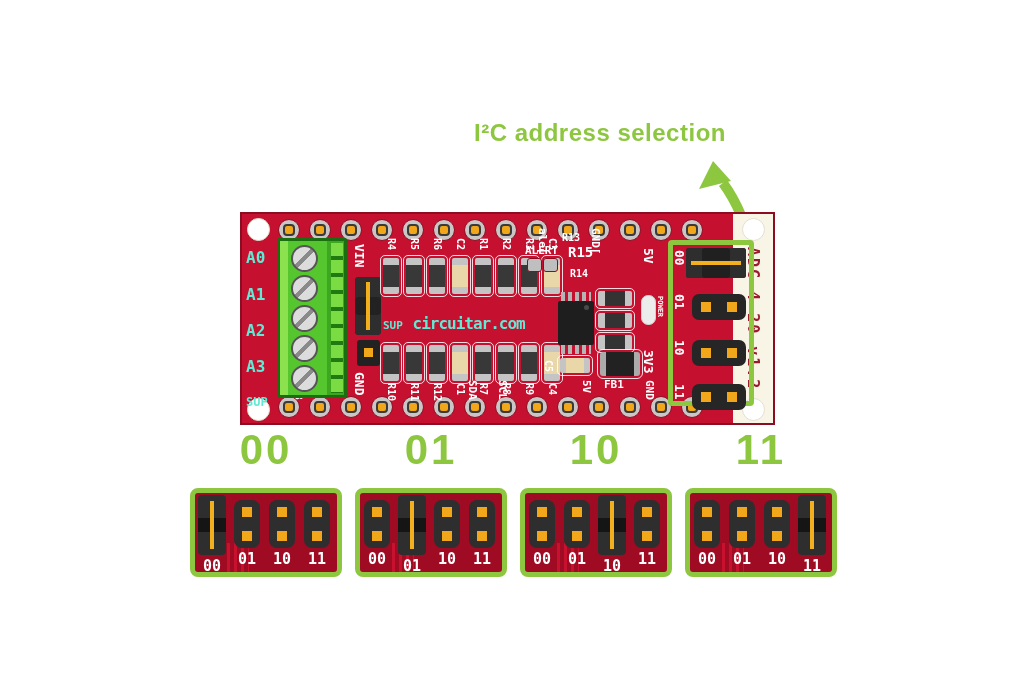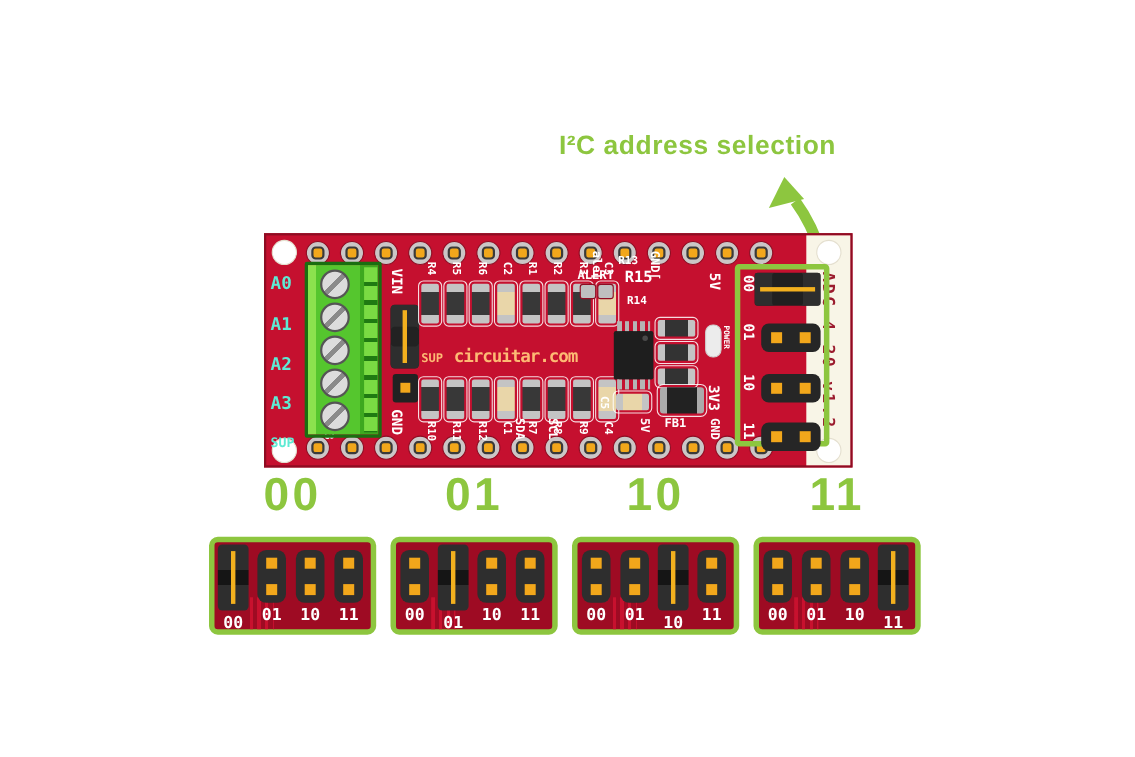--- a/index.html
+++ b/index.html
@@ -1,20 +1,20 @@
 <!DOCTYPE html>
 <html><head>
 <meta charset="utf-8">
 <style>
   html,body{margin:0;padding:0;background:#fff;}
   .stage{position:relative;width:1032px;height:688px;background:#ffffff;overflow:hidden;
          font-family:"Liberation Sans",sans-serif;}
 
   
-  .title{position:absolute;left:440px;top:118px;width:320px;text-align:right;
+  .title{position:absolute;left:440px;top:118px;width:320px;text-align:center;
          color:#8DC63F;font-weight:bold;font-size:24px;line-height:30px;letter-spacing:.5px;}
   .arrow-svg{position:absolute;left:695px;top:155px;width:75px;height:105px;}
 
   
   .board{position:absolute;left:240px;top:212px;width:535px;height:213px;
          background:#C5102F;border:2px solid #8E0C22;box-sizing:border-box;}
   .strip{position:absolute;right:0;top:0;width:40px;height:100%;background:#F8F5E7;
          display:flex;align-items:center;justify-content:center;}
   .strip .vlabel{writing-mode:vertical-rl;font-family:"DejaVu Sans Mono",monospace;
          font-weight:bold;font-size:15px;color:#9B1B2E;letter-spacing:2px;white-space:nowrap;}
@@ -61,21 +61,21 @@
   .crow.botrow{left:141px;top:131px}
   .ccell{display:flex;flex-direction:column;align-items:center;width:16px;}
   .ccell .clab{font-size:10px;height:20px;line-height:10px;}
   .cbody{width:16px;height:36px;border-radius:2px;outline:1px solid rgba(255,255,255,.85);outline-offset:2px;}
   .cbody.res{background:linear-gradient(180deg,#C4C4C4 0 20%,#383838 20% 80%,#C4C4C4 80%);}
   .cbody.cap{background:linear-gradient(180deg,#C4C4C4 0 20%,#E9D6A9 20% 80%,#C4C4C4 80%);}
   .botrow .ccell{flex-direction:column;}
   .botrow .clab{order:2;margin-top:2px;}
   .botrow .cbody{order:1;}
 
-  .brand{position:absolute;left:141px;top:100px;width:170px;color:#fdba74;
+  .brand{position:absolute;left:141px;top:100px;width:170px;color:#5eead4;
          font-family:"DejaVu Sans Mono",monospace;white-space:nowrap;}
   .brand .sup{font-size:11px;font-weight:bold;}
   .brand .nm{font-size:16px;font-weight:bold;letter-spacing:-1px;}
 
   .silk{position:absolute;color:#fff;font-family:"DejaVu Sans Mono",monospace;font-weight:bold;}
   .padsq{position:absolute;width:13px;height:12px;background:#BFBFBF;border-radius:3px;border:1px solid #8E0C22;}
 
   
   .ic{position:absolute;left:316px;top:87px;width:36px;height:44px;background:#1E1E1E;border-radius:2px;}
   .ic::before,.ic::after{content:'';position:absolute;left:3px;right:3px;height:9px;

